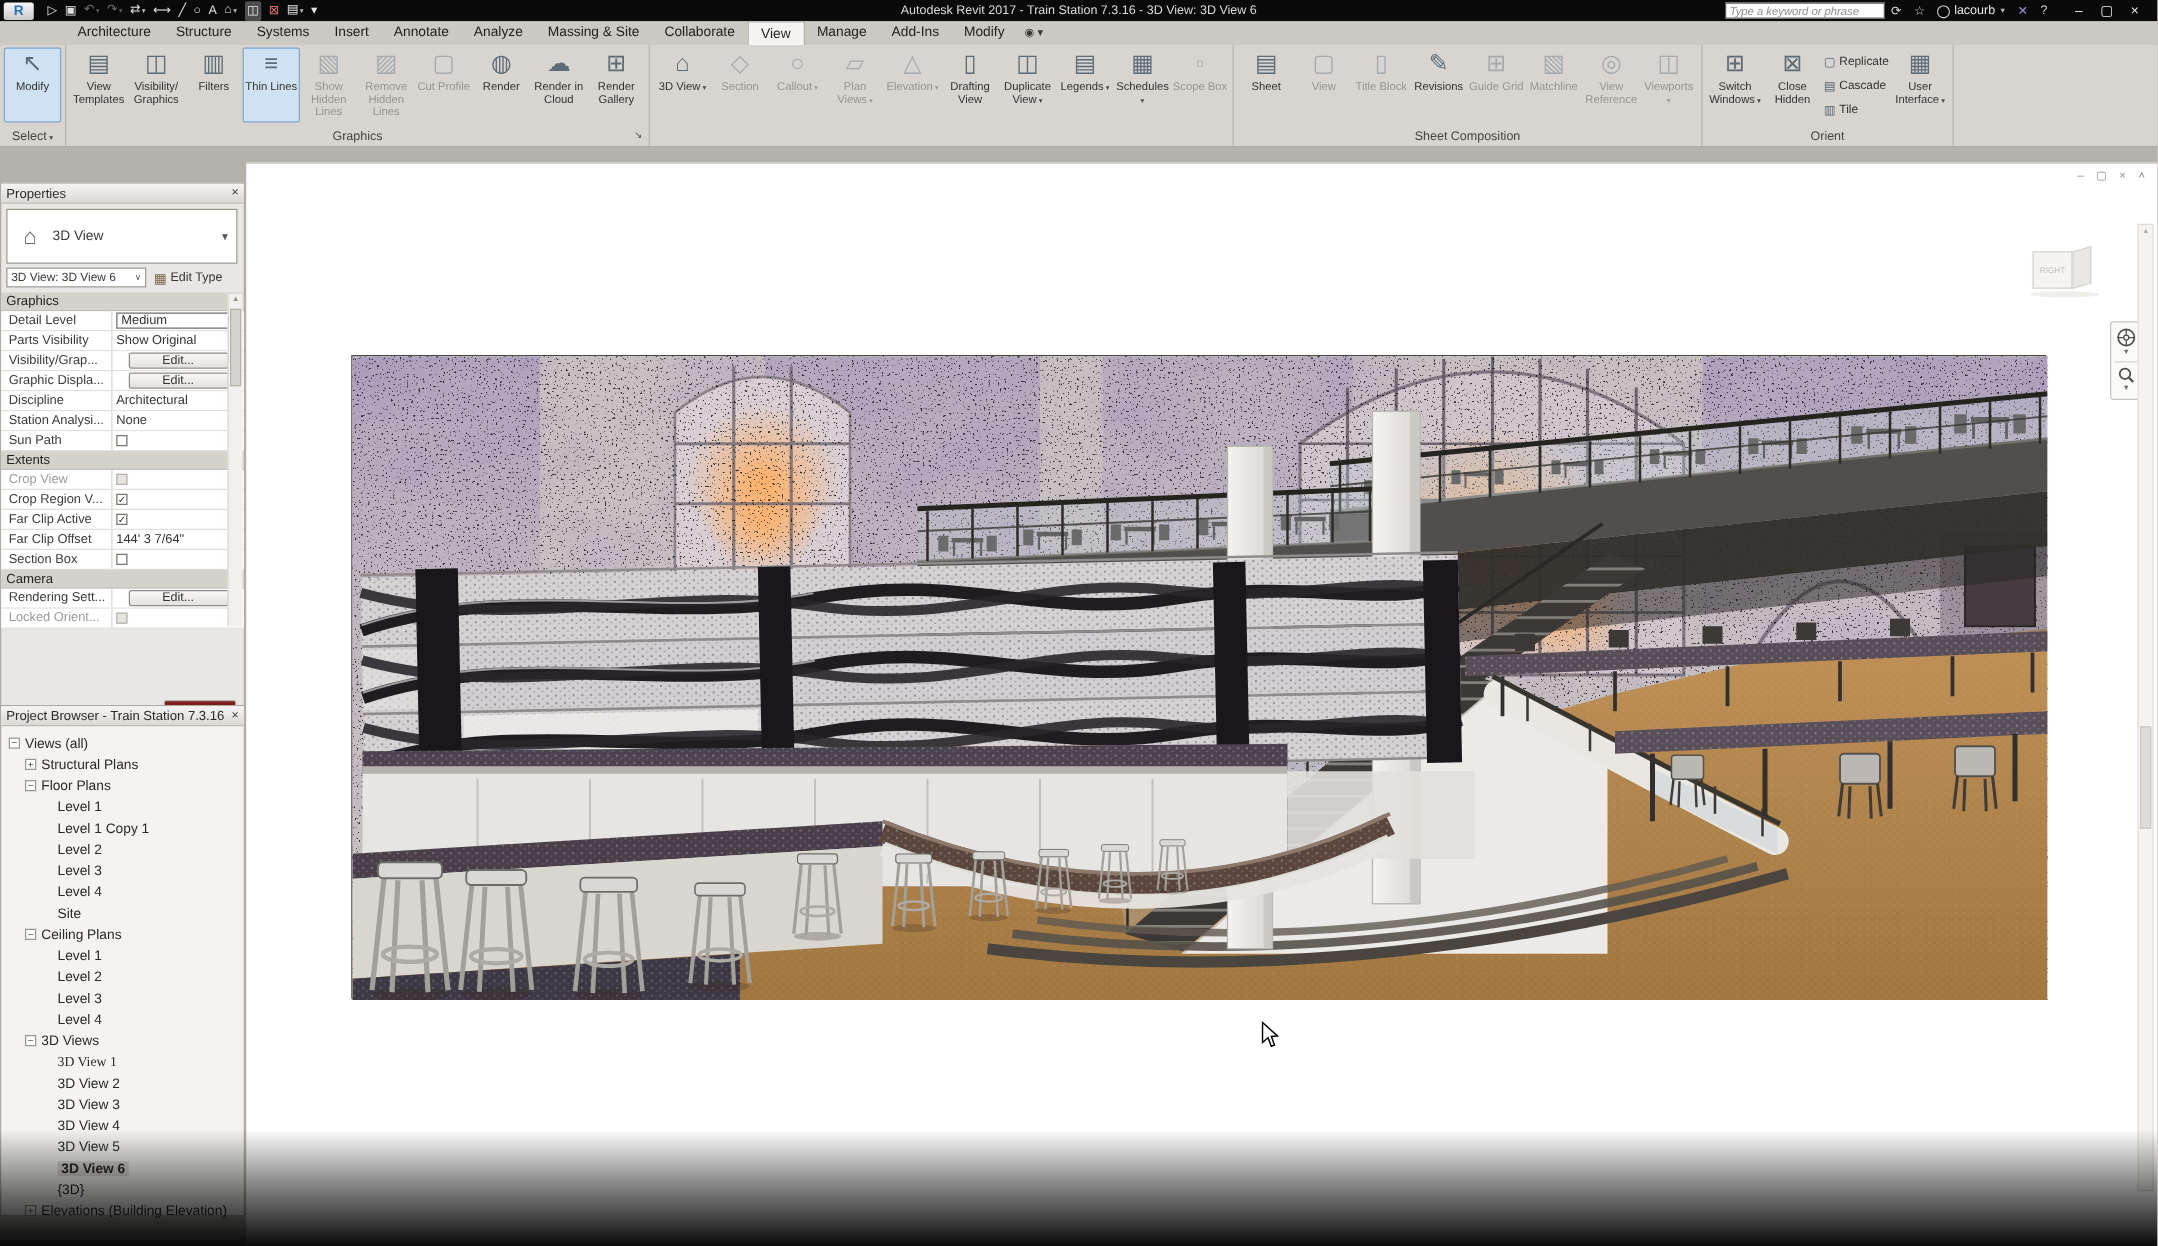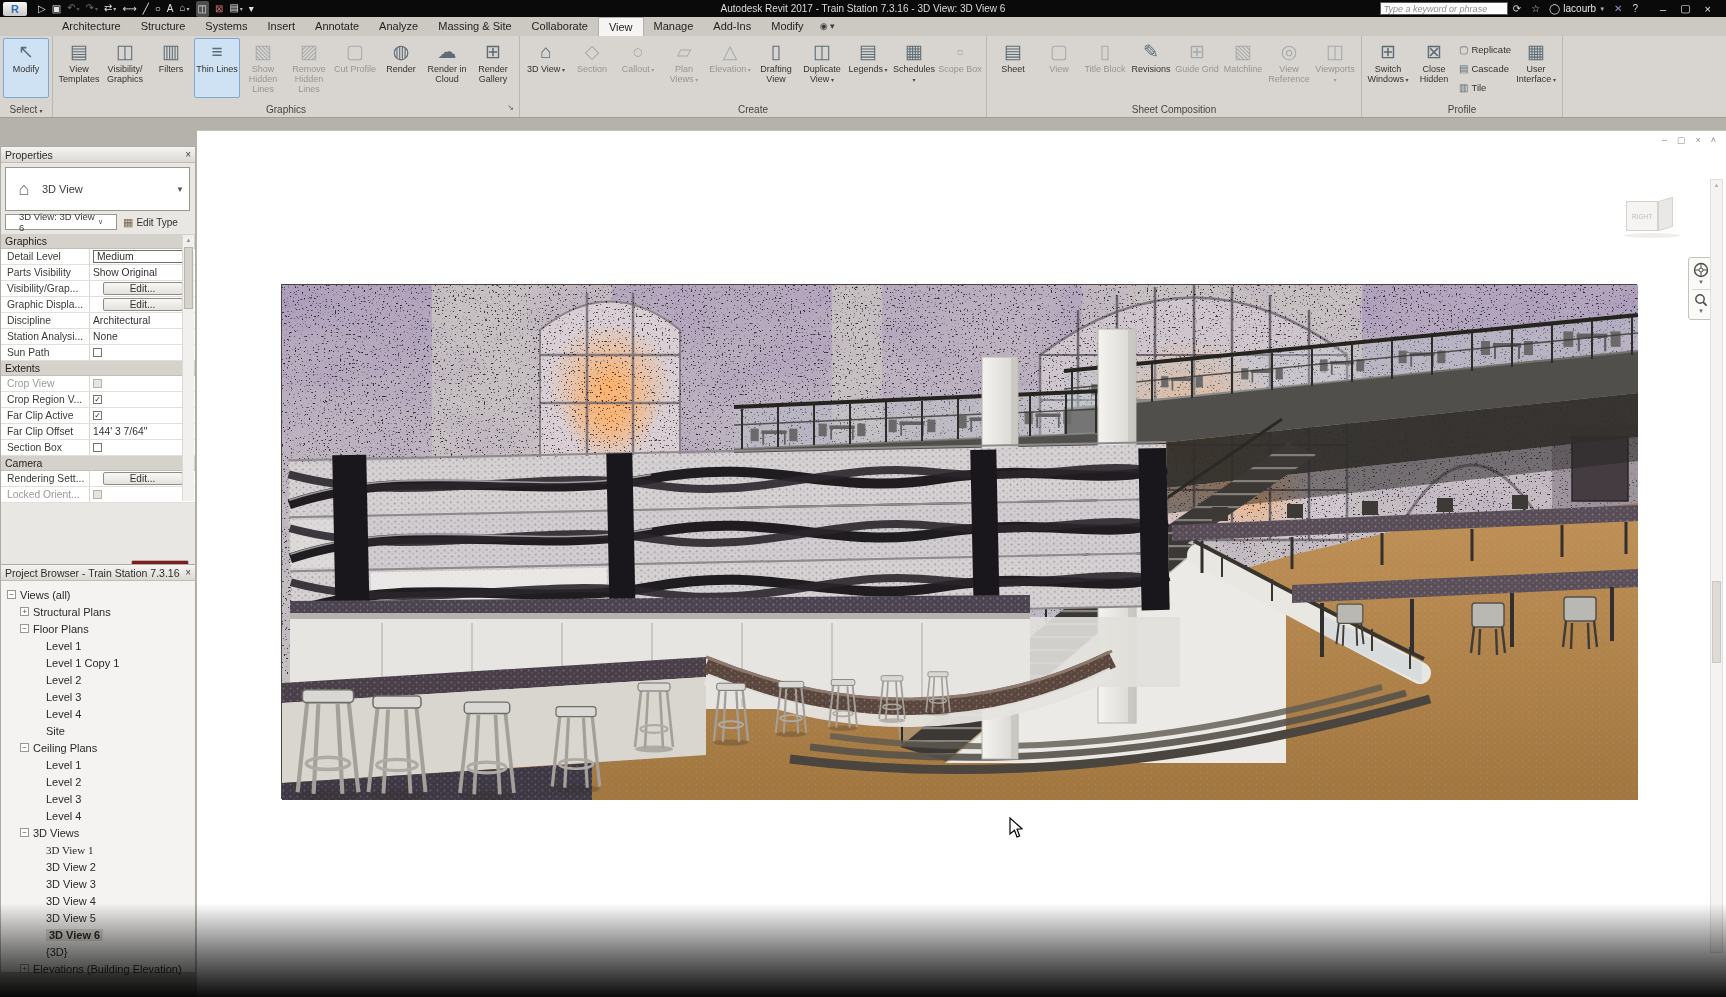--- a/index.html
+++ b/index.html
@@ -65,21 +65,21 @@
   #props { top:146px; height:440px; }
   #browser { top:564px; height:409px; background:#f4f3f1; }
 
   .typesel { margin:4px 5px 3px 4px; height:44px; background:#fff; border:1px solid #9a978f;
              display:flex; align-items:center; }
   .ts-icon { width:36px; text-align:center; font-size:18px; color:#6f6c66; }
   .ts-label { font-size:11px; color:#3a3936; }
   .ts-car { margin-left:auto; margin-right:5px; font-size:8px; color:#55544f; }
   .selrow { display:flex; align-items:center; margin:2px 5px 4px 4px; }
   .combo { width:112px; height:16px; background:#fff; border:1px solid #9a978f; display:flex;
-           align-items:center; font-size:9.5px; color:#3a3936; padding:0 13px; }
+           align-items:center; font-size:9.5px; color:#3a3936; padding:0 3px; }
   .combo .car { margin-left:auto; font-size:7px; color:#55544f; }
   .edit-type { display:flex; align-items:center; margin-left:6px; font-size:10px; color:#33322f; }
   .edit-type .et-ico { font-size:11px; color:#7b6a52; margin-right:3px; }
 
   .psec { height:15px; background:#d5d2cc; border-bottom:1px solid #c2bfb9; display:flex; align-items:center;
           padding:0 4px; color:#232220; }
   .psec .pin { margin-left:auto; font-size:6px; color:#4a4946; }
   .prow { display:flex; height:16px; border-bottom:1px solid #e2dfda; background:#fff; align-items:center; }
   .plabel { width:88px; padding-left:6px; color:#3c3a37; white-space:nowrap; overflow:hidden; font-size:10.3px; }
   .plabel.dim { color:#9c9a95; }
@@ -288,21 +288,20 @@
           </div>
           <div class="rb-btn">
             <div class="rb-ico">▦</div>
             <div class="rb-cap">Schedules<span class="car"> ▾</span></div>
           </div>
           <div class="rb-btn dim">
             <div class="rb-ico">▫</div>
             <div class="rb-cap">Scope Box</div>
           </div>
         </div>
-        <div class="rb-label"><span>Create</span></div>
       </div>
       <div class="rb-group">
         <div class="rb-row">
           <div class="rb-btn">
             <div class="rb-ico">▤</div>
             <div class="rb-cap">Sheet</div>
           </div>
           <div class="rb-btn dim">
             <div class="rb-ico">▢</div>
             <div class="rb-cap">View</div>
@@ -356,21 +355,21 @@
             <div class="rb-sbtn">
               <span class="rb-sico">▥</span>
               <span>Tile</span>
             </div>
           </div>
           <div class="rb-btn">
             <div class="rb-ico">▦</div>
             <div class="rb-cap">User Interface<span class="car"> ▾</span></div>
           </div>
         </div>
-        <div class="rb-label"><span>Profile</span></div>
+        <div class="rb-label"><span>Orient</span></div>
       </div>
     </div>
 
   <div id="props" class="panel">
     <div class="panel-header">
       <span>Properties</span>
       <span class="panel-close">×</span>
     </div>
     <div class="typesel">
       <span class="ts-icon">⌂</span>

